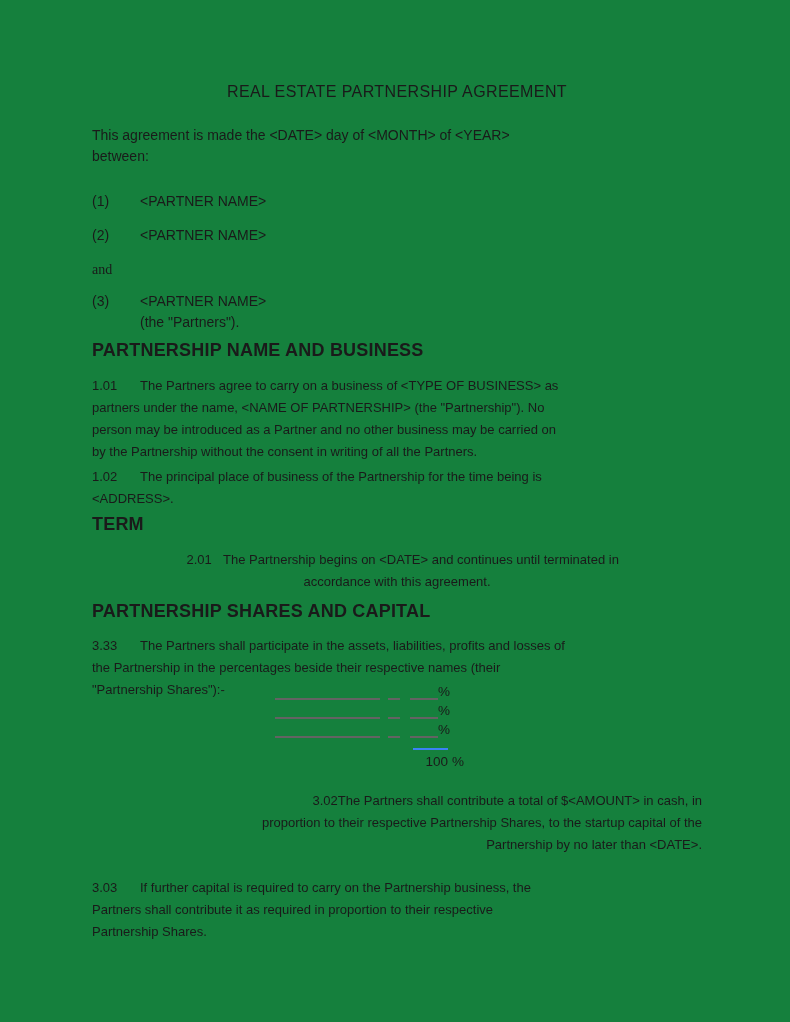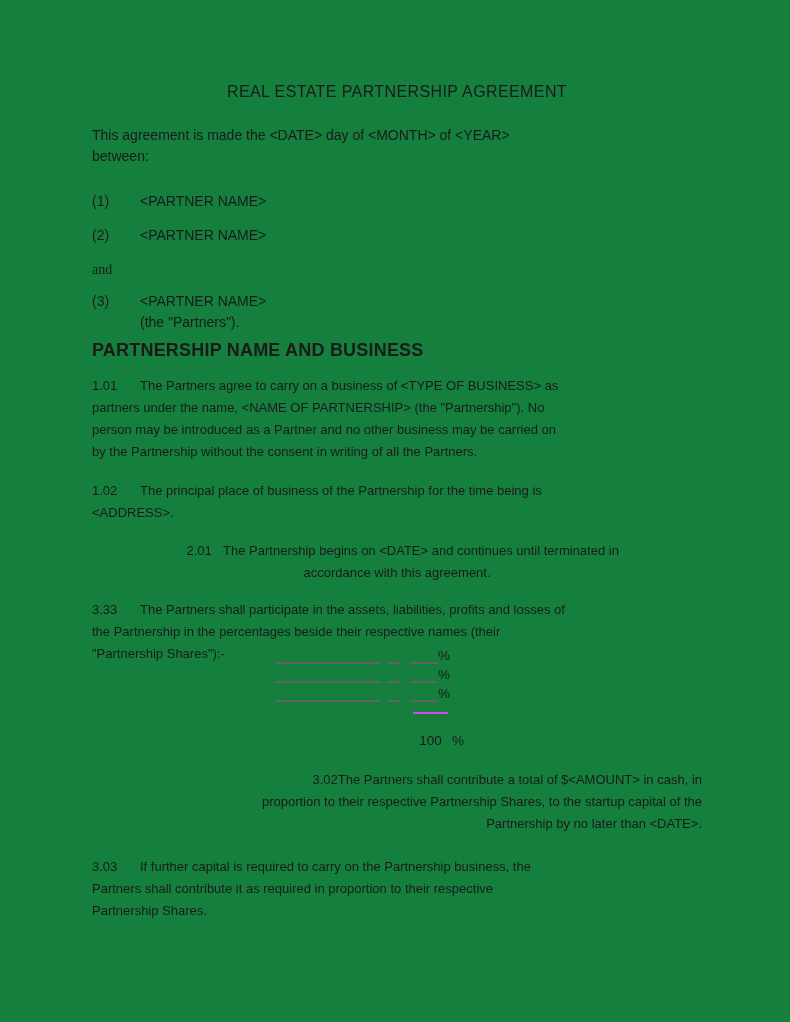--- a/index.html
+++ b/index.html
@@ -44,21 +44,21 @@
     font-size: 18px;
     line-height: 17px;
     font-weight: bold;
     letter-spacing: 0.2px;
   }
   .h-business { margin-top: 9px; }
   .clause { font-size: 13px; line-height: 22px; }
   .clause .cnum { display: inline-block; width: 48px; }
   .clause .ctext { white-space: pre-line; }
   .c101 { margin-top: 16px; }
-  .c102 { margin-top: 17px; }
+  .c102 { margin-top: 3px; }
   .h-term { margin-top: 6px; }
   .c201 { margin-top: 16px; text-align: center; }
   .h-shares { margin-top: 10px; }
   .c301 { margin-top: 15px; }
   .shares { margin: -20px 0 0 183px; }
   .share-row { height: 19px; line-height: 19px; font-size: 13.5px; }
   .seg {
     display: inline-block;
     height: 17px;
     border-bottom: 2px solid #636363;
@@ -73,23 +73,23 @@
     line-height: 17px;
   }
   .total {
     margin: 10px 0 0 321px;
     font-size: 13.5px;
     line-height: 21px;
   }
   .total .tvalue {
     display: inline-block;
     width: 35px;
-    border-top: 2px solid #d946ef;
-    padding-top: 16px;
-    text-align: center;
+    border-top: 2px solid #3b82f6;
+    padding-top: 1px;
+    text-align: right;
   }
   .total .tunit { margin-left: 4px; }
   .c302 { margin-top: 18px; text-align: right; }
   .c303 { margin-top: 21px; }
 </style>
 </head>
 <body>
 
 <div class="page">
 
@@ -123,26 +123,28 @@
 partners under the name, &lt;NAME OF PARTNERSHIP&gt; (the "Partnership").  No
 person may be introduced as a Partner and no other business may be carried on
 by the Partnership without the consent in writing of all the Partners.</span>
   </p>
 
   <p class="clause c102">
     <span class="cnum">1.02</span><span class="ctext">The principal place of business of the Partnership for the time being is
 &lt;ADDRESS&gt;.</span>
   </p>
 
+  <h2 class="heading h-term">TERM</h2>
 
   <p class="clause c201">
     <span class="cnum">2.01</span><span class="ctext">The Partnership begins on &lt;DATE&gt; and continues until terminated in
 accordance with this agreement.</span>
   </p>
 
+  <h2 class="heading h-shares">PARTNERSHIP SHARES AND CAPITAL</h2>
 
   <p class="clause c301">
     <span class="cnum">3.33</span><span class="ctext">The Partners shall participate in the assets, liabilities, profits and losses of
 the Partnership in the percentages beside their respective names (their
 "Partnership Shares"):-</span>
   </p>
 
   <div class="shares">
     <div class="share-row">
       <span class="seg seg-long"></span><span class="seg seg-short"></span><span class="seg seg-med"></span><span class="pct">%</span>

